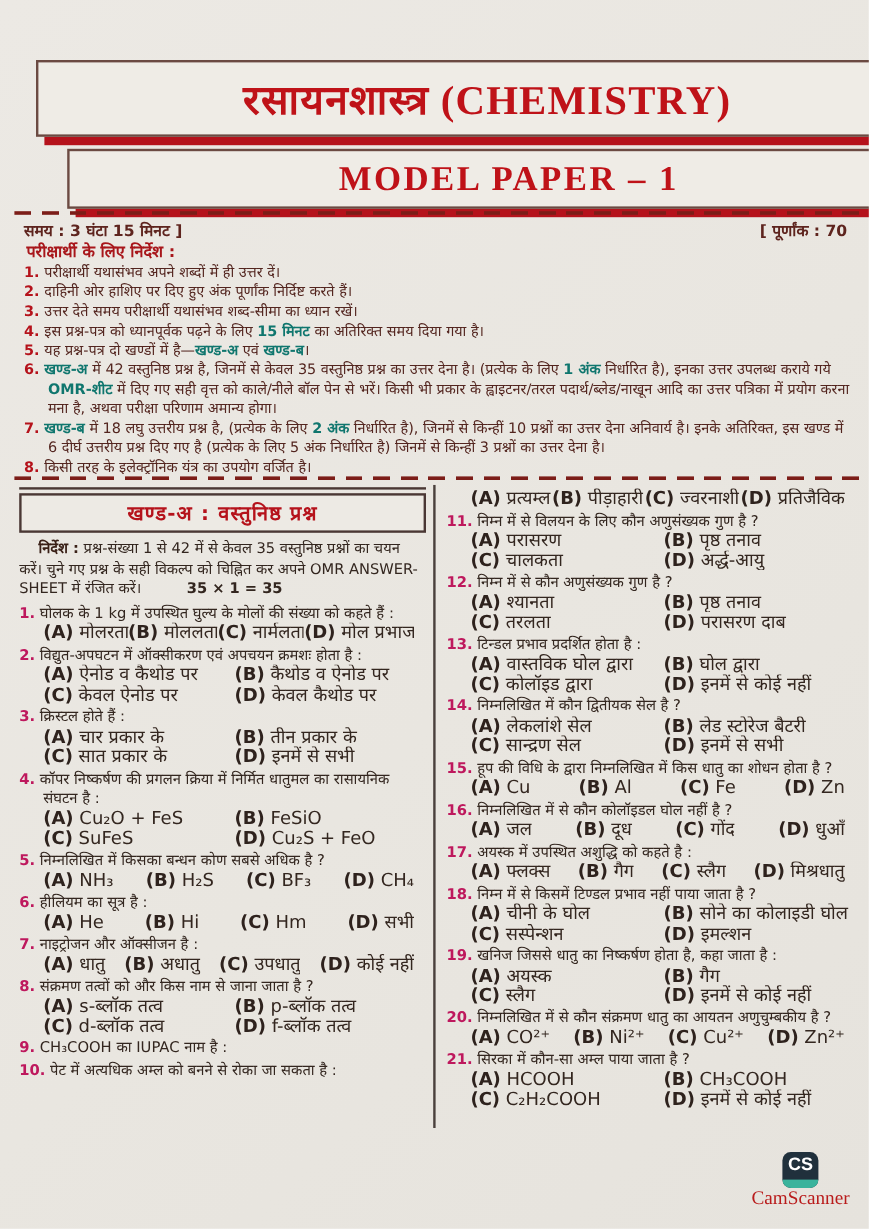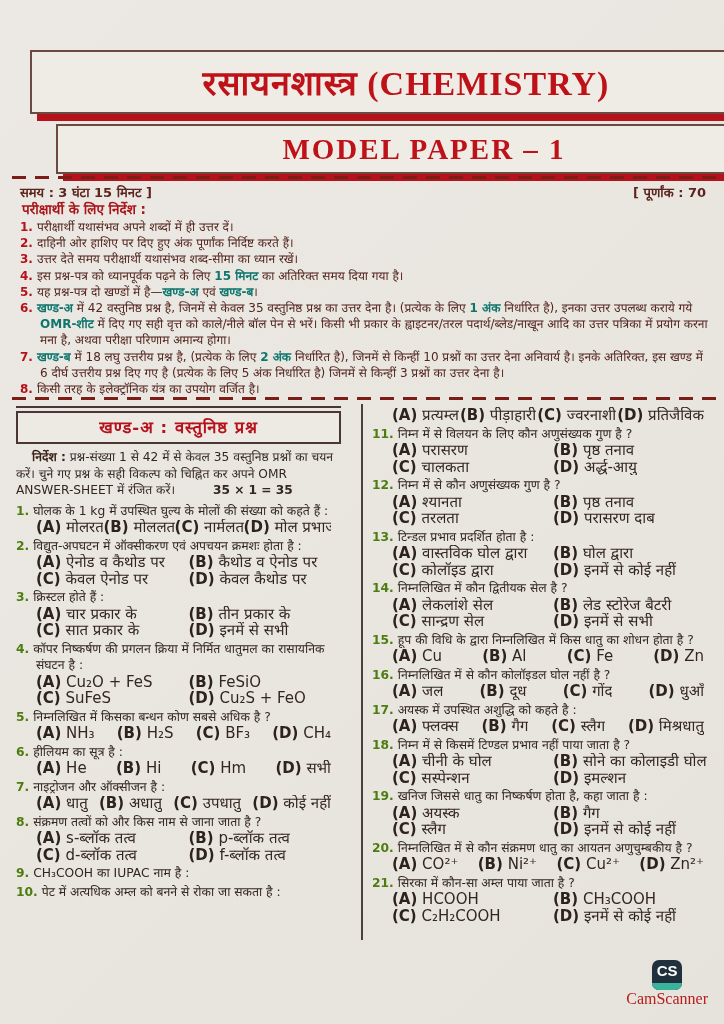--- a/index.html
+++ b/index.html
@@ -32,34 +32,34 @@
   }
   .inst-heading{
     position:absolute;left:22px;top:200px;font-size:13.5px;font-weight:bold;color:#a8161b;
   }
   .inst-list{position:absolute;left:20px;right:12px;top:219px;height:176px;overflow:hidden;
     font-size:12px;line-height:16.2px;color:#53251f;}
   .inst-item{padding-left:20px;text-indent:-20px;}
   .inst-num{color:#b5121b;font-weight:bold;margin-right:4px;}
   .hl{color:#0f766e;font-weight:bold;}
   .cols{position:absolute;left:10px;right:8px;top:404px;height:536px;display:flex;overflow:hidden;}
-  .col-left{width:350px;padding:0 19px 0 6px;box-sizing:border-box;}
+  .col-left{width:350px;padding:0 5px 0 6px;box-sizing:border-box;}
   .col-divider{width:2px;background:#4a403c;margin:0 1px;}
   .col-right{flex:1;padding:2px 2px 0 8px;box-sizing:border-box;}
   .sec-wrap{border-top:2px solid #4a3734;padding-top:3px;margin:2px 0 5px 0;}
   .sec-band{
     border:2px solid #4a3734;background:#edeae4;text-align:center;
     color:#b5121b;font-weight:bold;font-size:16.5px;padding:2px 0 4px 0;letter-spacing:1px;
   }
   .direction{margin:2px 0 4px 0;font-size:12.2px;line-height:16.5px;text-indent:16px;color:#33261f;}
   .dir-label{color:#3a2017;margin-top:37px;}
   .marks-formula{margin-left:34px;font-weight:bold;white-space:nowrap;}
   .q{margin:1px 0 2px 0;}
   .q-line{padding-left:20px;text-indent:-20px;font-size:12.3px;line-height:16.5px;color:#33261f;}
-  .q-num{color:#4d7c0f;font-weight:bold;}
+  .q-num{color:#be185d;font-weight:bold;}
   .q-text{font-weight:500;}
   .opts{padding-left:20px;font-size:15px;line-height:16.5px;color:#33261f;}
   .opts2{display:grid;grid-template-columns:50% 50%;}
   .opts4{display:flex;justify-content:space-between;padding-right:10px;flex-wrap:nowrap;}
   .opt{white-space:nowrap;overflow:hidden;}
   .opts2 .opt{white-space:normal;}
   .opt-letter{font-weight:bold;color:#2e221d;}
   .footer-logo{position:absolute;right:16px;bottom:16px;display:flex;align-items:center;flex-direction:column;}
   .cs-badge{
     width:30px;height:30px;border-radius:7px;background:#20303c;position:relative;

